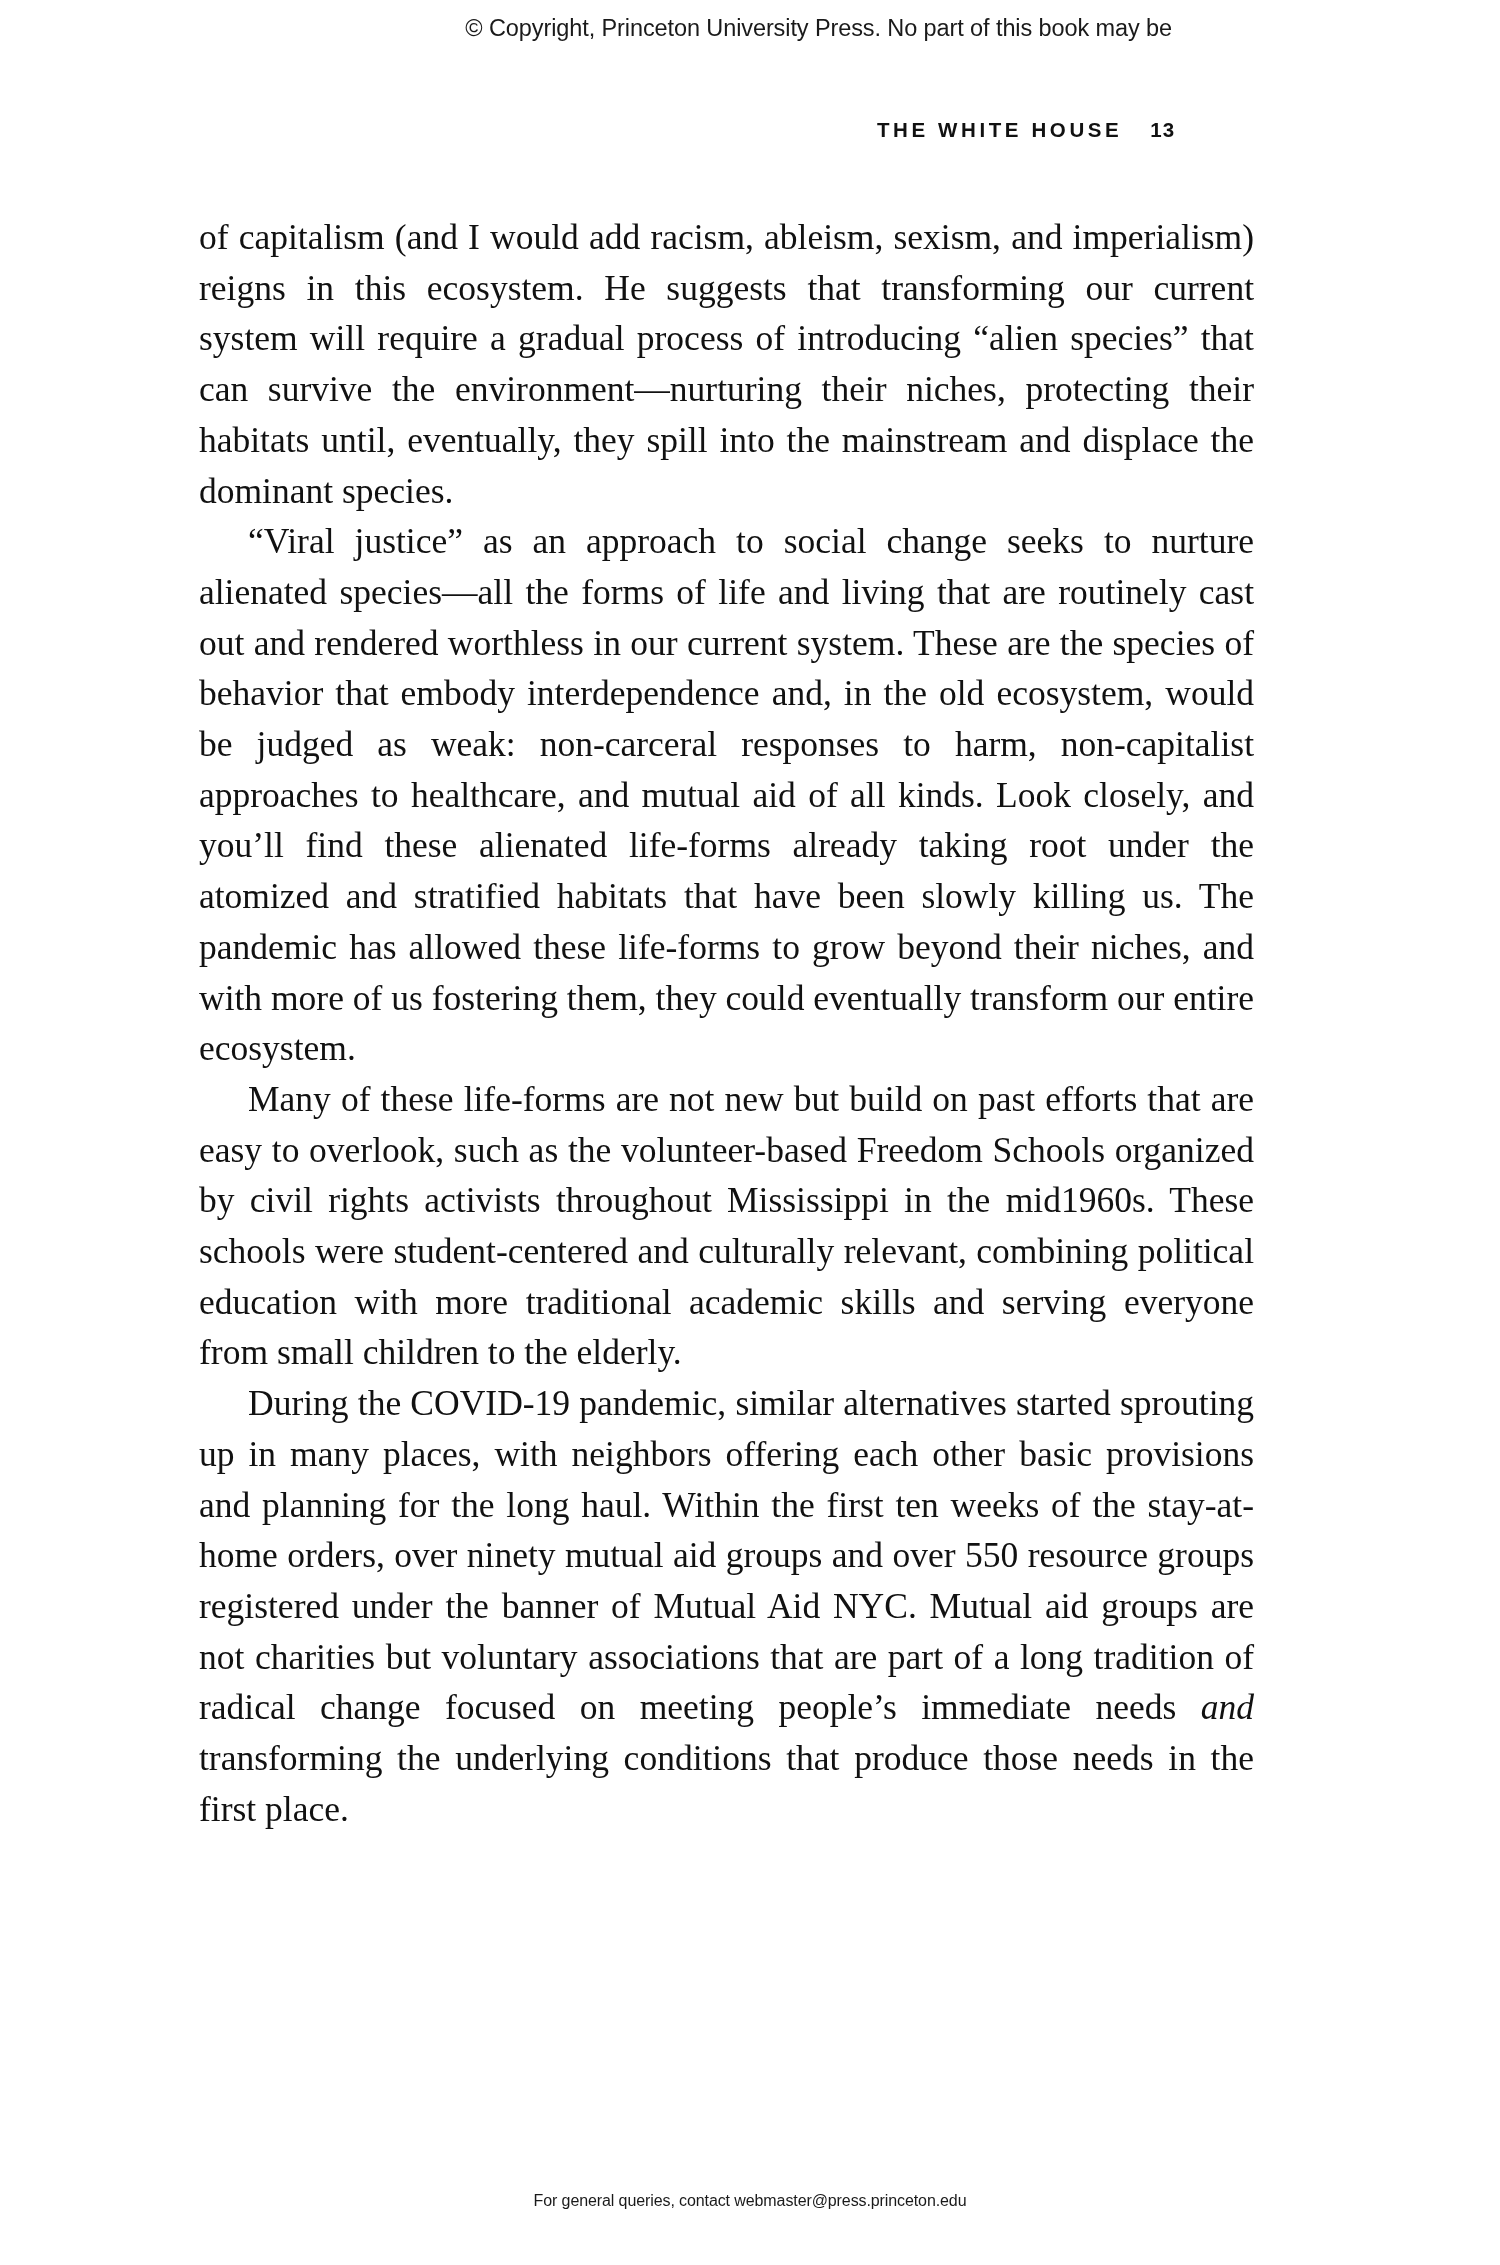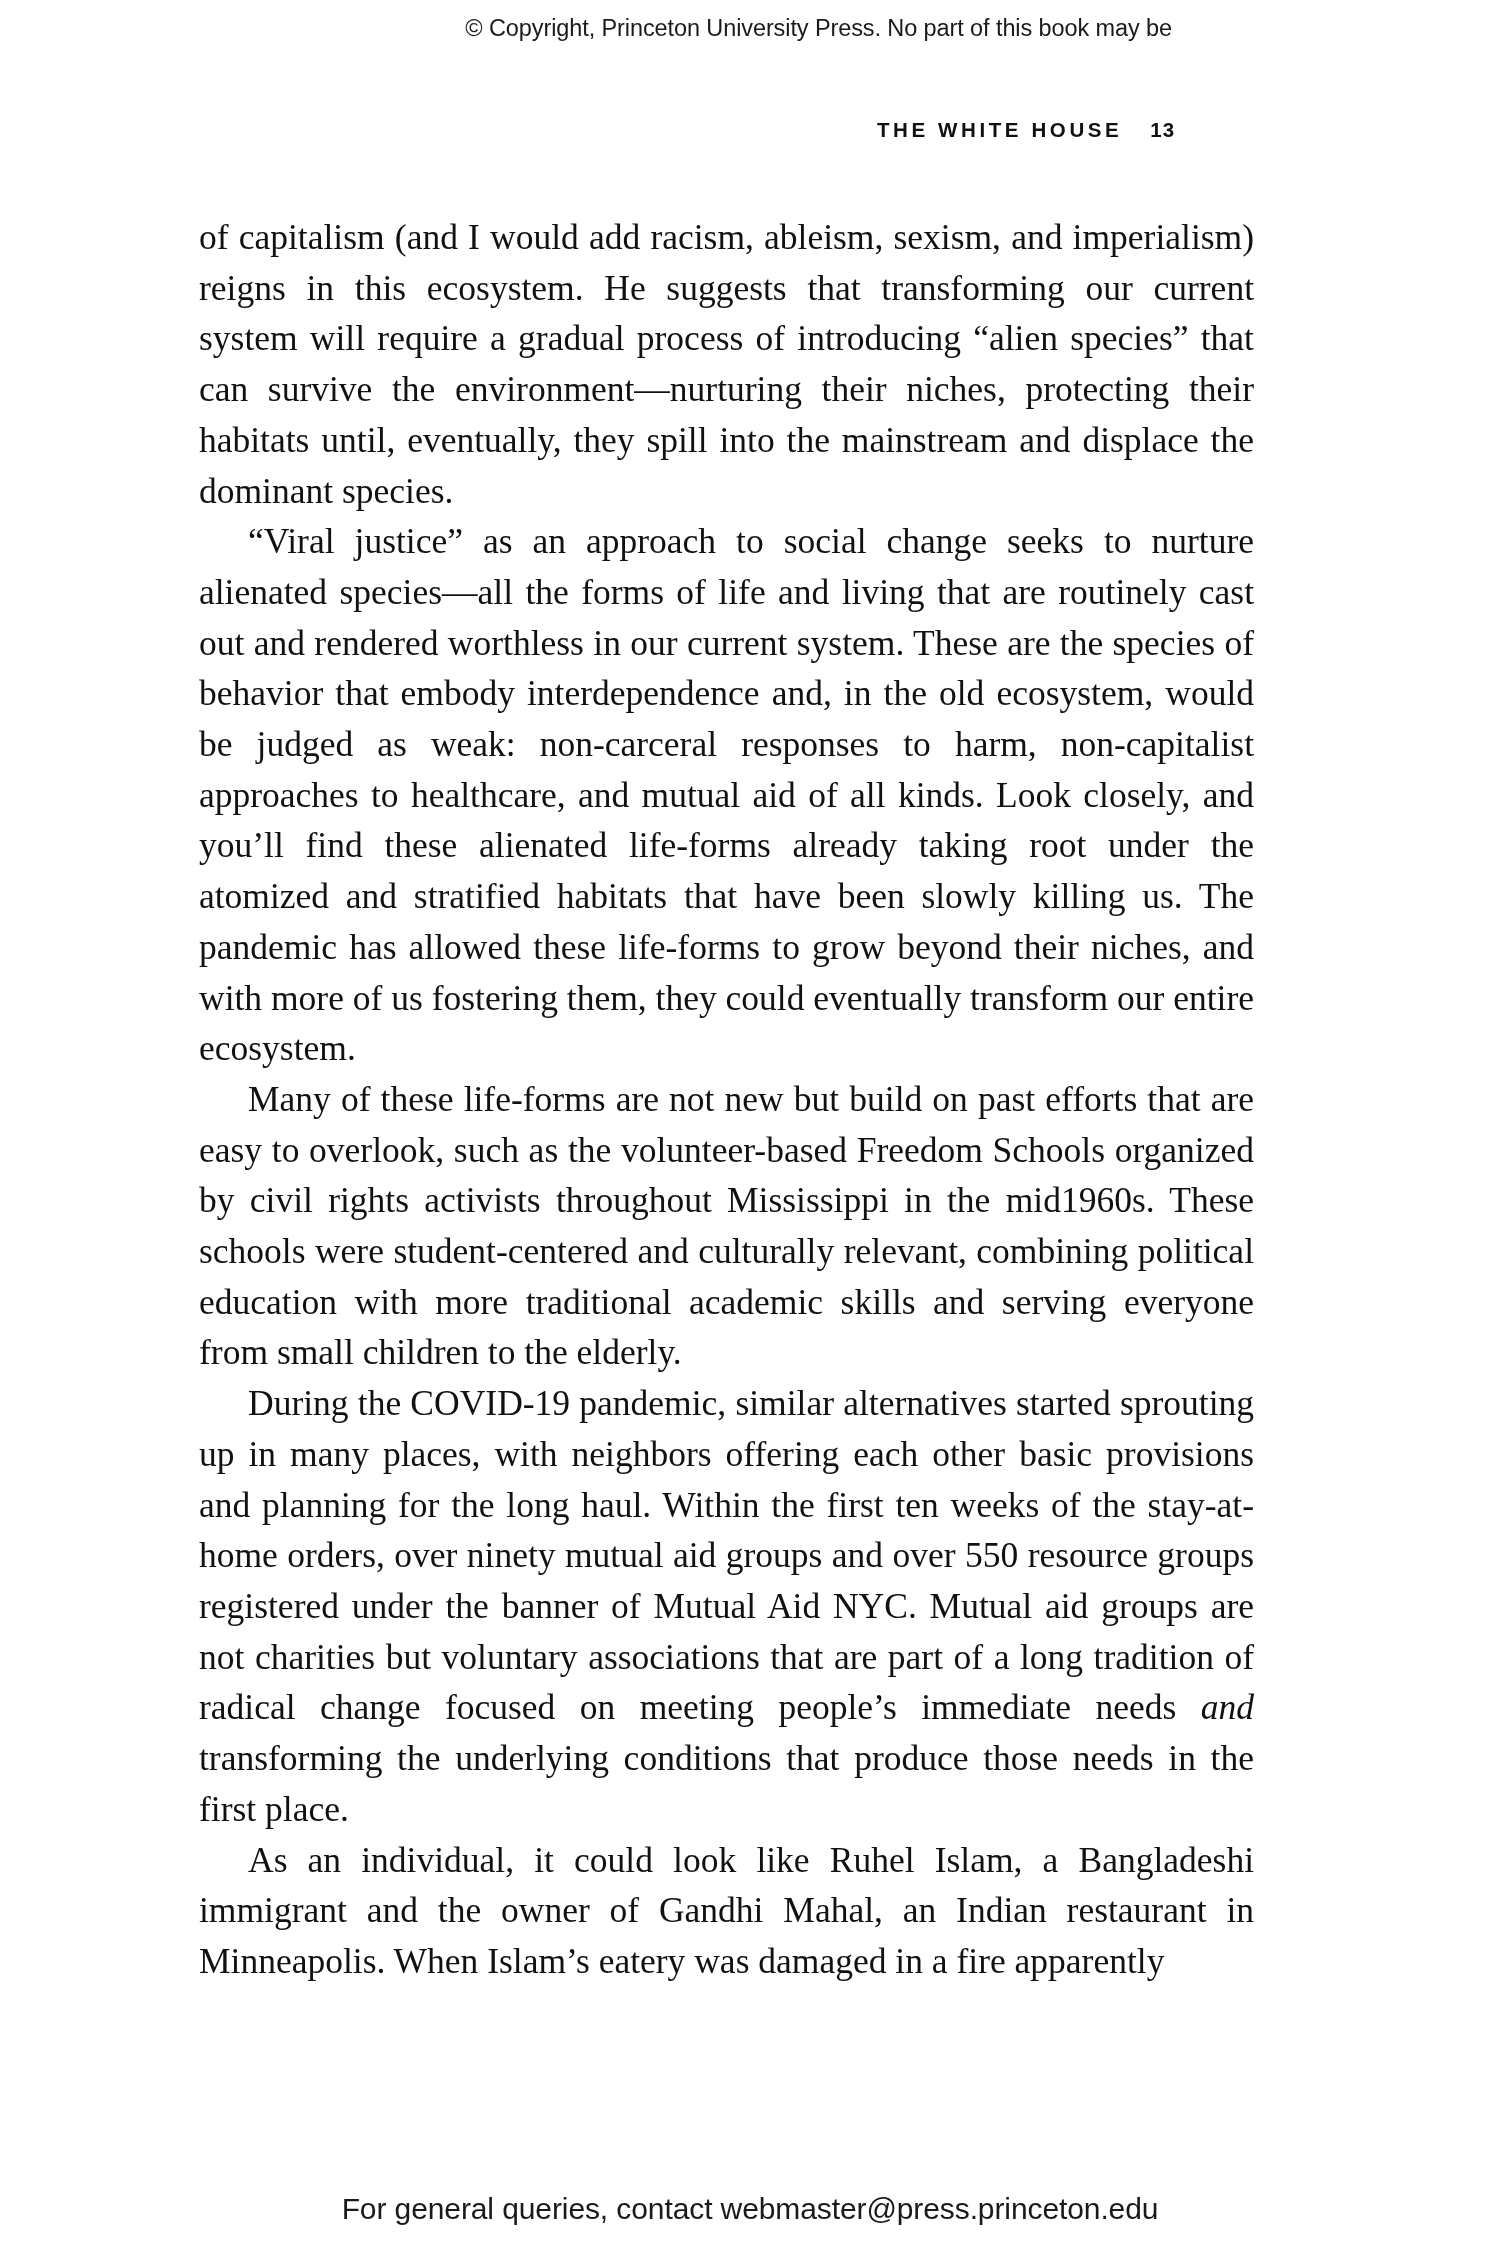--- a/index.html
+++ b/index.html
@@ -92,21 +92,21 @@
   .para em { font-style: italic; font-family: Liberation Serif, serif; }
 
   
   .footer {
     position: absolute;
     left: 0;
     right: 0;
     top: 2192px;
     text-align: center;
     font-family: "Liberation Sans", sans-serif;
-    font-size: 30px;
+    font-size: 16px;
     color: #1a1a1a;
     letter-spacing: -0.1px;
   }
 </style>
 </head>
 <body>
 
 <div class="page">
 
   <div class="copyright">
@@ -122,21 +122,20 @@
 
     <p class="para no-stretch">of capitalism (and I would add racism, ableism, sexism, and impe­rialism) reigns in this ecosystem. He suggests that transforming our current system will require a gradual process of introducing “alien species” that can survive the environment—nurturing their niches, protecting their habitats until, eventually, they spill into the main­stream and displace the dominant species.</p>
 
     <p class="para indent no-stretch">“Viral justice” as an approach to social change seeks to nurture alienated species—all the forms of life and living that are routinely cast out and rendered worthless in our current system. These are the species of behavior that embody interdependence and, in the old ecosystem, would be judged as weak: non-carceral responses to harm, non-capitalist approaches to healthcare, and mutual aid of all kinds. Look closely, and you’ll find these alienated life-forms already taking root under the atomized and stratified habitats that have been slowly killing us. The pandemic has allowed these life-forms to grow beyond their niches, and with more of us fostering them, they could eventually transform our entire ecosystem.</p>
 
     <p class="para indent no-stretch">Many of these life-forms are not new but build on past efforts that are easy to overlook, such as the volunteer-based Freedom Schools organized by civil rights activists throughout Mississippi in the mid­1960s. These schools were student-centered and culturally relevant, combining political education with more traditional academic skills and serving everyone from small children to the elderly.</p>
 
     <p class="para indent no-stretch"><span>During the COVID-19 pandemic, similar alternatives started sprouting up in many places, with neighbors offering each other basic provisions and planning for the long haul. Within the first ten weeks of the stay-at-home orders, over ninety mutual aid groups and over 550 resource groups registered under the banner of Mutual Aid NYC. Mutual aid groups are not charities but voluntary associations that are part of a long tradition of radical change focused on meeting people’s immediate needs </span><em>and</em><span> transforming the underlying condi­tions that produce those needs in the first place.</span></p>
 
 
-    <p class="para indent no-stretch">As an individual, it could look like Ruhel Islam, a Bangladeshi immigrant and the owner of Gandhi Mahal, an Indian restaurant in Minneapolis. When Islam’s eatery was damaged in a fire apparently</p>
 
   </div>
 
   <div class="footer">
     <span>For general queries, contact webmaster@press.princeton.edu</span>
   </div>
 
 </div>
 
 </body></html>

